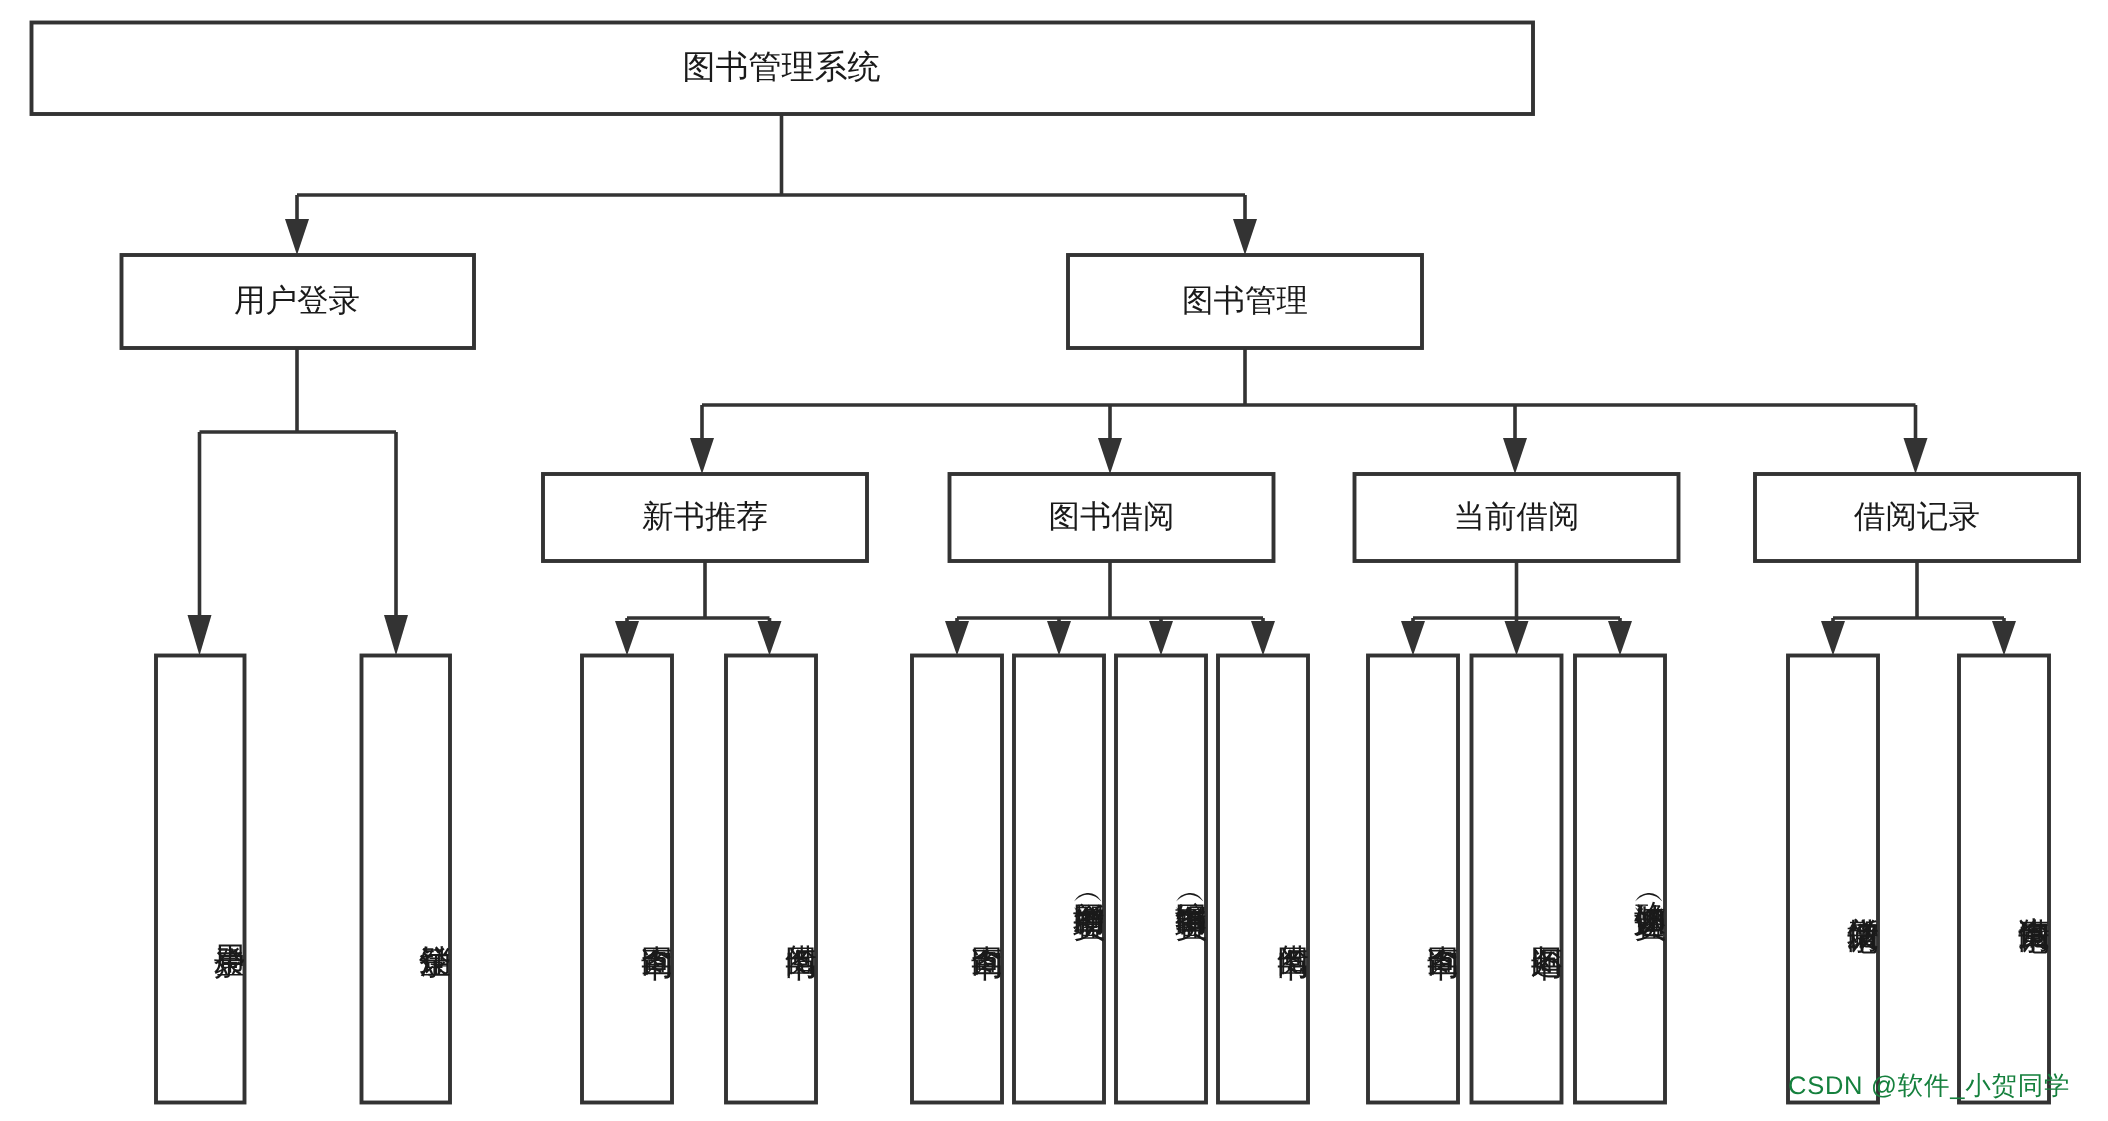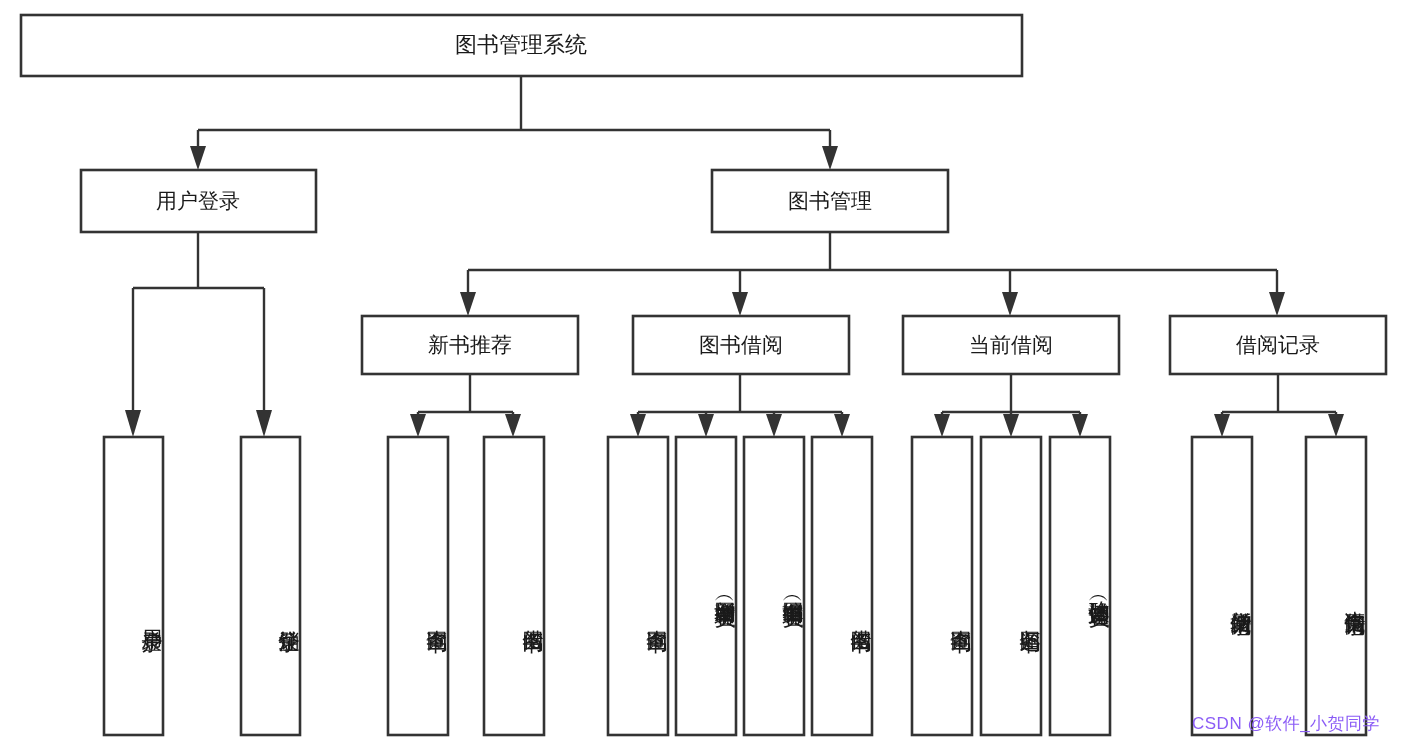--- a/index.html
+++ b/index.html
@@ -74,21 +74,21 @@
     align-items: flex-start;
     justify-content: center;
     white-space: nowrap;
     pointer-events: none;
     user-select: none;
   }
   .watermark {
     position: absolute;
     font-family: "Liberation Sans", "DejaVu Sans", sans-serif;
     font-size: 17px;
-    color: #8b5cf6;
+    color: #15803d;
     white-space: nowrap;
     letter-spacing: 0.5px;
     pointer-events: none;
     user-select: none;
     text-align: right;
   }
 </style>
 </head>
 <body>
 

